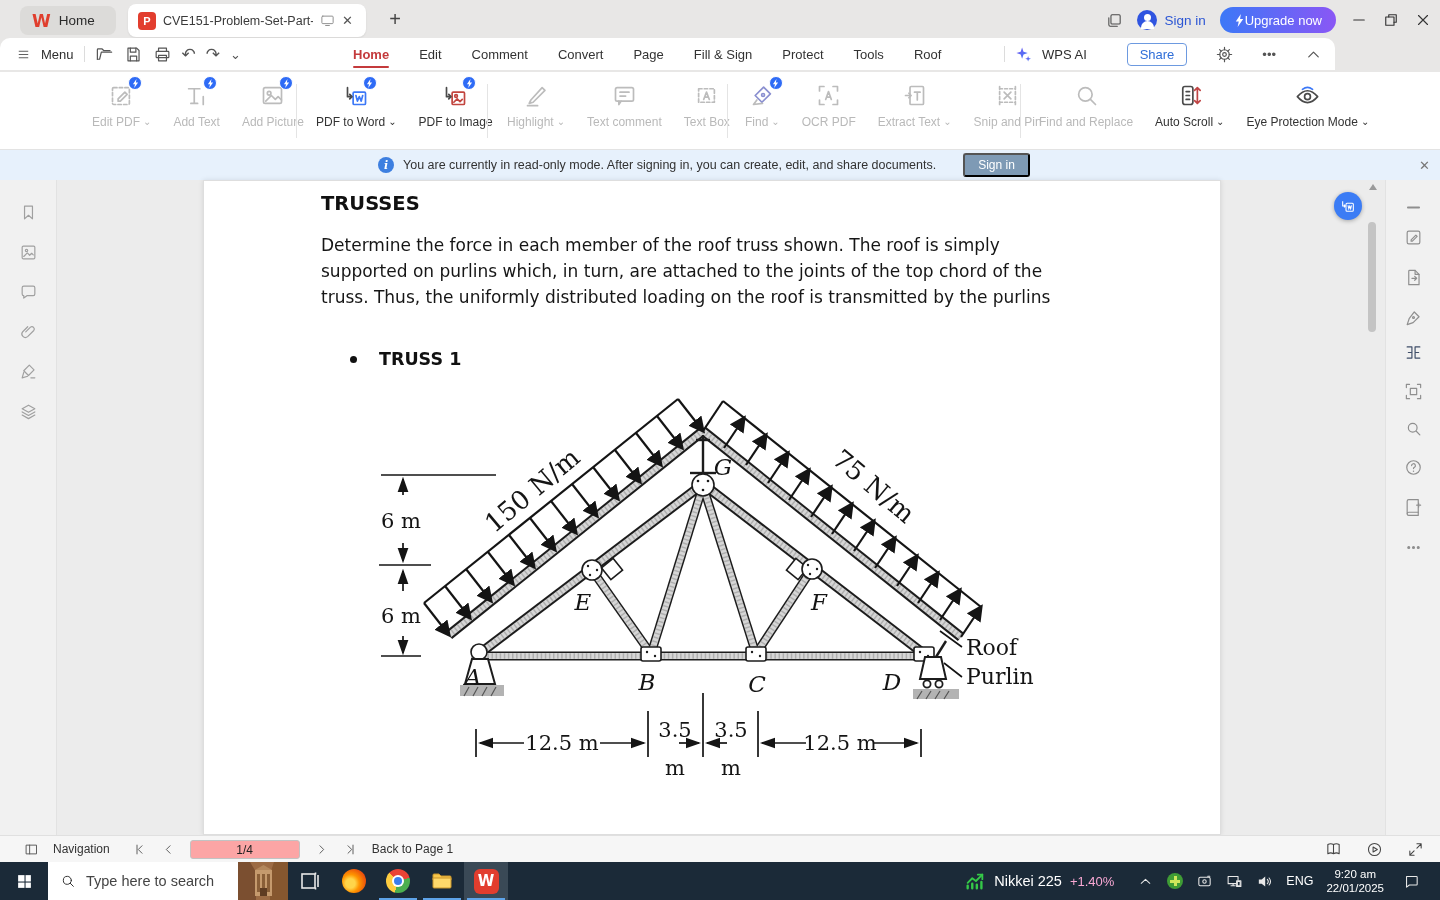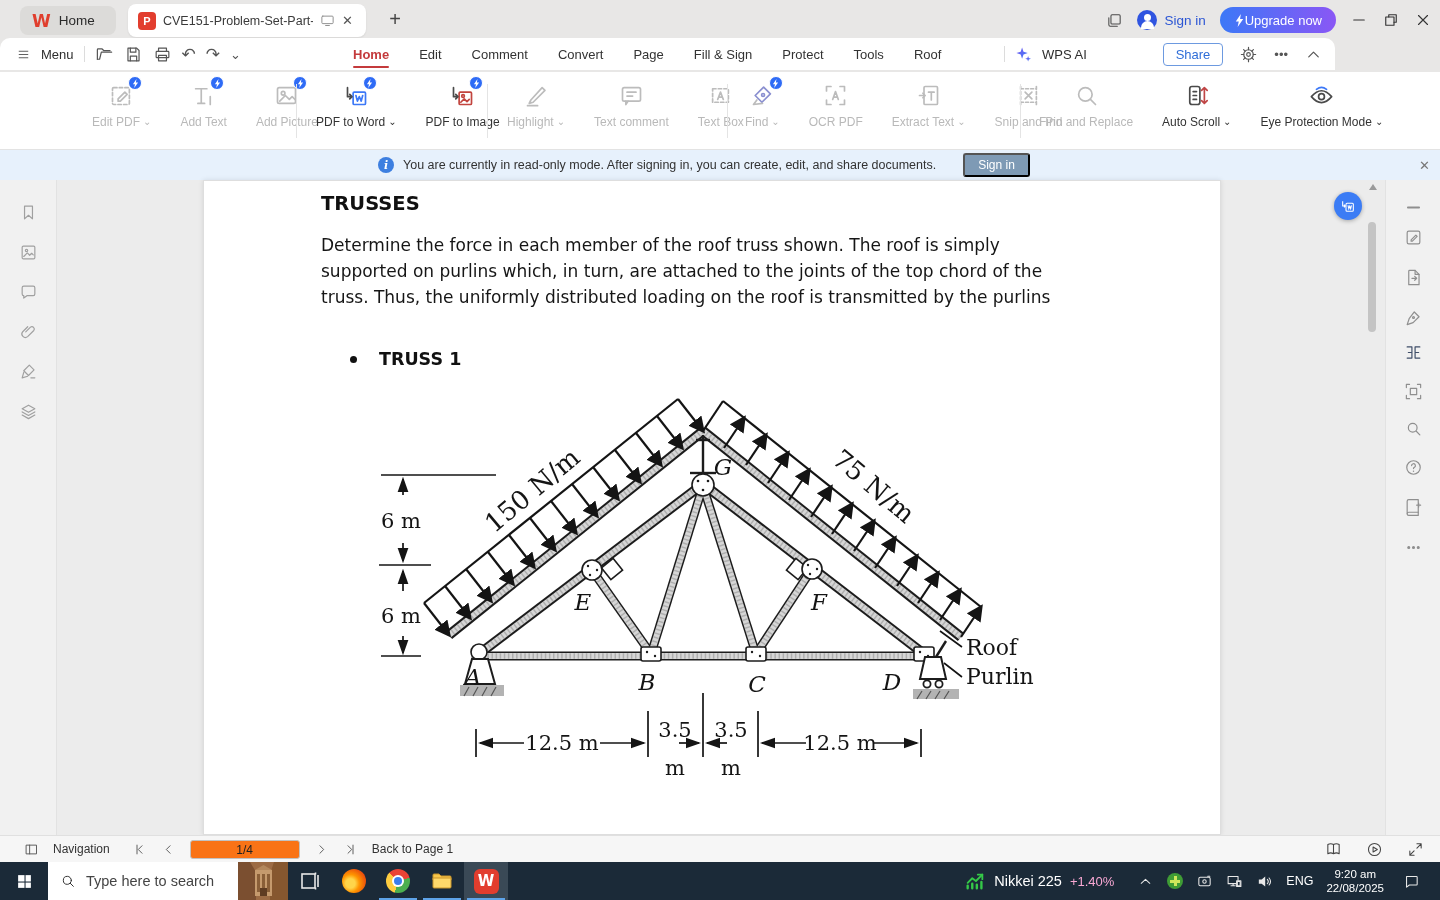--- a/index.html
+++ b/index.html
@@ -38,27 +38,27 @@
   .menu-label { font-size:13px; color:#2e2e2e; }
   .vdiv { width:1px; height:16px; background:#dcdcdc; }
   .mb-ic { width:19px; height:19px; color:#555; }
   .glyph-btn { font-size:13px; color:#555; }
   .mb-nav { position:absolute; left:338px; top:0; height:32px; display:flex; align-items:center; }
   .mb-item { font-size:13px; color:#333; padding:0 15px; height:32px; display:flex; align-items:center; position:relative; }
   .mb-item.active { color:#c43a3c; font-weight:bold; }
   .mb-item.active::after { content:""; position:absolute; left:15px; right:15px; bottom:2px; height:2.5px; background:#c43a3c; border-radius:2px; }
   .ai-grp { position:absolute; left:1004px; top:0; height:32px; display:flex; align-items:center; gap:10px; }
   .sparkle { width:17px; height:17px; }
-  .mb-right { position:absolute; right:12px; top:0; height:32px; display:flex; align-items:center; gap:16px; }
+  .mb-right { position:absolute; right:12px; top:0; height:32px; display:flex; align-items:center; gap:28px; }
   .share-btn { border:1px solid #6d9ae0; color:#2f6ed8; border-radius:4px; font-size:13px; padding:3px 12px; background:#fff; }
 
   
   #toolbar { position:absolute; top:72px; left:0; width:1440px; height:78px; background:#fff; border-bottom:1px solid #e3e3e3; }
   .tb-div { position:absolute; top:12px; width:1px; height:54px; background:#e4e4e4; }
-  .tb-grp { position:absolute; top:4px; height:70px; display:flex; gap:13px; }
+  .tb-grp { position:absolute; top:4px; height:70px; display:flex; gap:6px; }
   .tbi { display:flex; flex-direction:column; align-items:center; justify-content:flex-start; padding:6px 8px 4px; border-radius:4px; color:#5a5a5a; }
   .tbi .tbic { position:relative; width:27px; height:27px; color:#6f6f6f; }
   .tbi.dis { color:#b9b9b9; }
   .tbi.dis .tbic { color:#bcbcbc; }
   .tbl { font-size:12px; margin-top:6px; white-space:nowrap; display:flex; align-items:center; gap:3px; }
   .crt { font-size:10px; line-height:10px; }
   .aib { position:absolute; right:-7px; top:-6px; width:14px; height:14px; border-radius:50%; background:#2e6bf6; border:1.5px solid #fff; display:flex; align-items:center; justify-content:center; }
   .aib svg { width:7px; height:9px; fill:#fff; stroke:none; }
 
   
@@ -86,21 +86,21 @@
   #float-btn { position:absolute; left:1334px; top:12px; width:28px; height:28px; border-radius:50%; background:#3b7cf5; box-shadow:0 1px 4px rgba(0,0,0,.3); display:flex; align-items:center; justify-content:center; }
   #float-btn svg { width:16px; height:16px; stroke:#fff; fill:none; stroke-width:1.6; }
   #scrollbar { position:absolute; left:1366px; top:0; width:13px; height:655px; }
   .sb-up { position:absolute; left:3px; top:4px; width:0; height:0; border-left:4px solid transparent; border-right:4px solid transparent; border-bottom:6px solid #9a9a9a; }
   .sb-thumb { position:absolute; left:2px; top:42px; width:8px; height:110px; background:#c4c4c4; border-radius:4px; }
 
   
   #statusbar { position:absolute; top:835px; left:0; width:1440px; height:27px; background:#f6f6f6; border-top:1px solid #e0e0e0; display:flex; align-items:center; font-size:12px; color:#333; }
   .st-ic { width:15px; height:15px; color:#555; }
   .st-left { display:flex; align-items:center; gap:14px; margin-left:24px; }
-  .pgbox { width:110px; height:19px; background:#f97316; border:1px solid #c2c2c2; border-radius:3px; text-align:center; line-height:18px; font-size:12px; color:#222; }
+  .pgbox { width:110px; height:19px; background:#fca5a5; border:1px solid #c2c2c2; border-radius:3px; text-align:center; line-height:18px; font-size:12px; color:#222; }
   .st-right { position:absolute; right:16px; display:flex; align-items:center; gap:24px; }
   .st-ic2 { width:17px; height:17px; color:#444; }
 
   
   #taskbar { position:absolute; top:862px; left:0; width:1440px; height:38px; background:#1b2a38; display:flex; align-items:stretch; color:#eee; }
   .tk-start { width:48px; display:flex; align-items:center; justify-content:center; }
   .tk-start svg { width:17px; height:17px; fill:#fff; stroke:none; }
   .tk-search { width:240px; background:#fff; display:flex; align-items:center; gap:10px; padding-left:12px; position:relative; }
   .tk-search .mag { width:16px; height:16px; color:#333; flex:0 0 auto; }
   .tk-search-txt { font-size:14.5px; color:#444; white-space:nowrap; }
@@ -954,21 +954,21 @@
         </span>
       <span class="ic tray-ic">
           <svg viewBox="0 0 24 24">
             <path d="M4 9v6h4l5 4V5L8 9z" fill="#e8e8e8" stroke="none"></path>
             <path d="M16 9a4.5 4.5 0 0 1 0 6M18.5 7a8 8 0 0 1 0 10"></path>
           </svg>
         </span>
       <span class="tk-lang">ENG</span>
       <div class="tk-clock">
         <div>9:20 am</div>
-        <div>22/08/2025</div>
+        <div>22/01/2025</div>
       </div>
       <span class="ic tray-ic" style="margin-left:6px">
           <svg viewBox="0 0 24 24">
             <path d="M5 5h14a1 1 0 0 1 1 1v10a1 1 0 0 1-1 1H9l-4 3z"></path>
           </svg>
         </span>
     </div>
   </div>
 
 </div>

